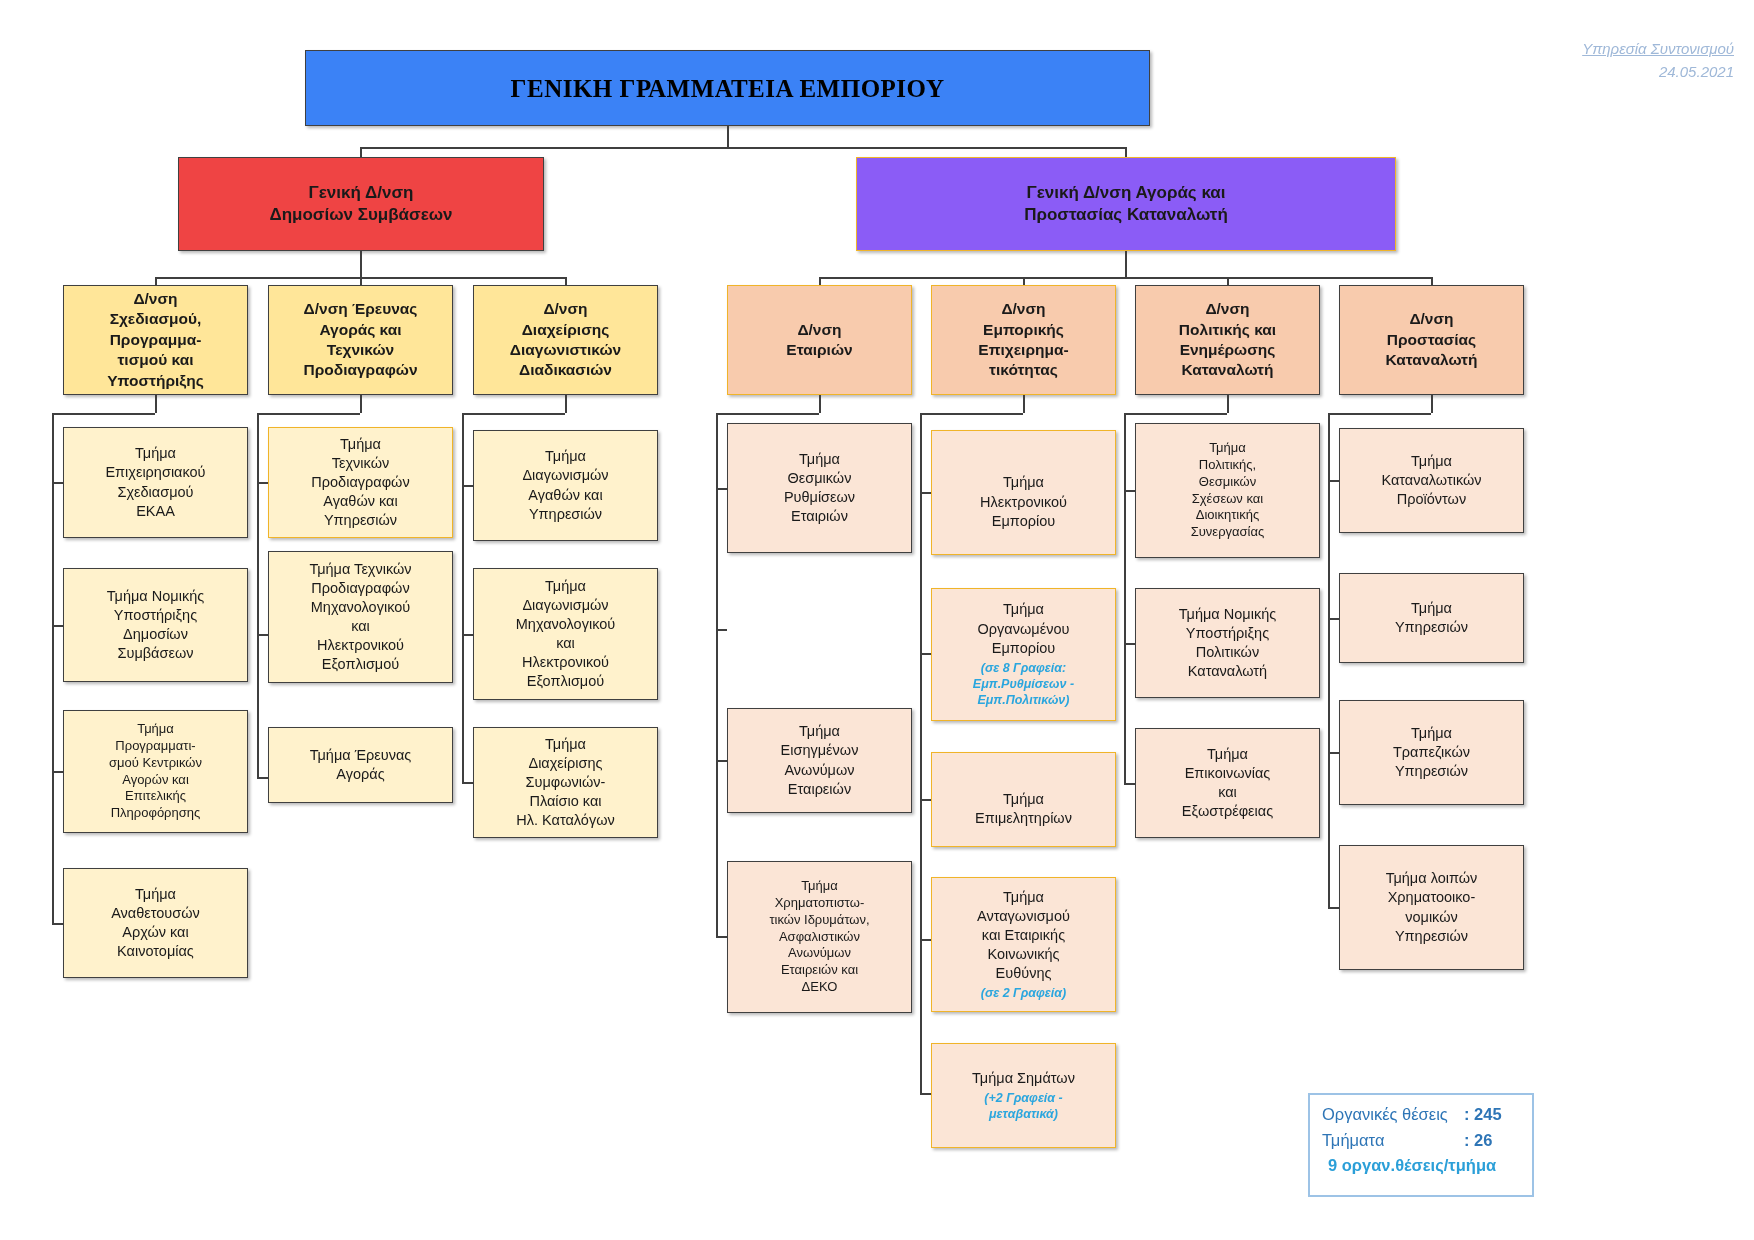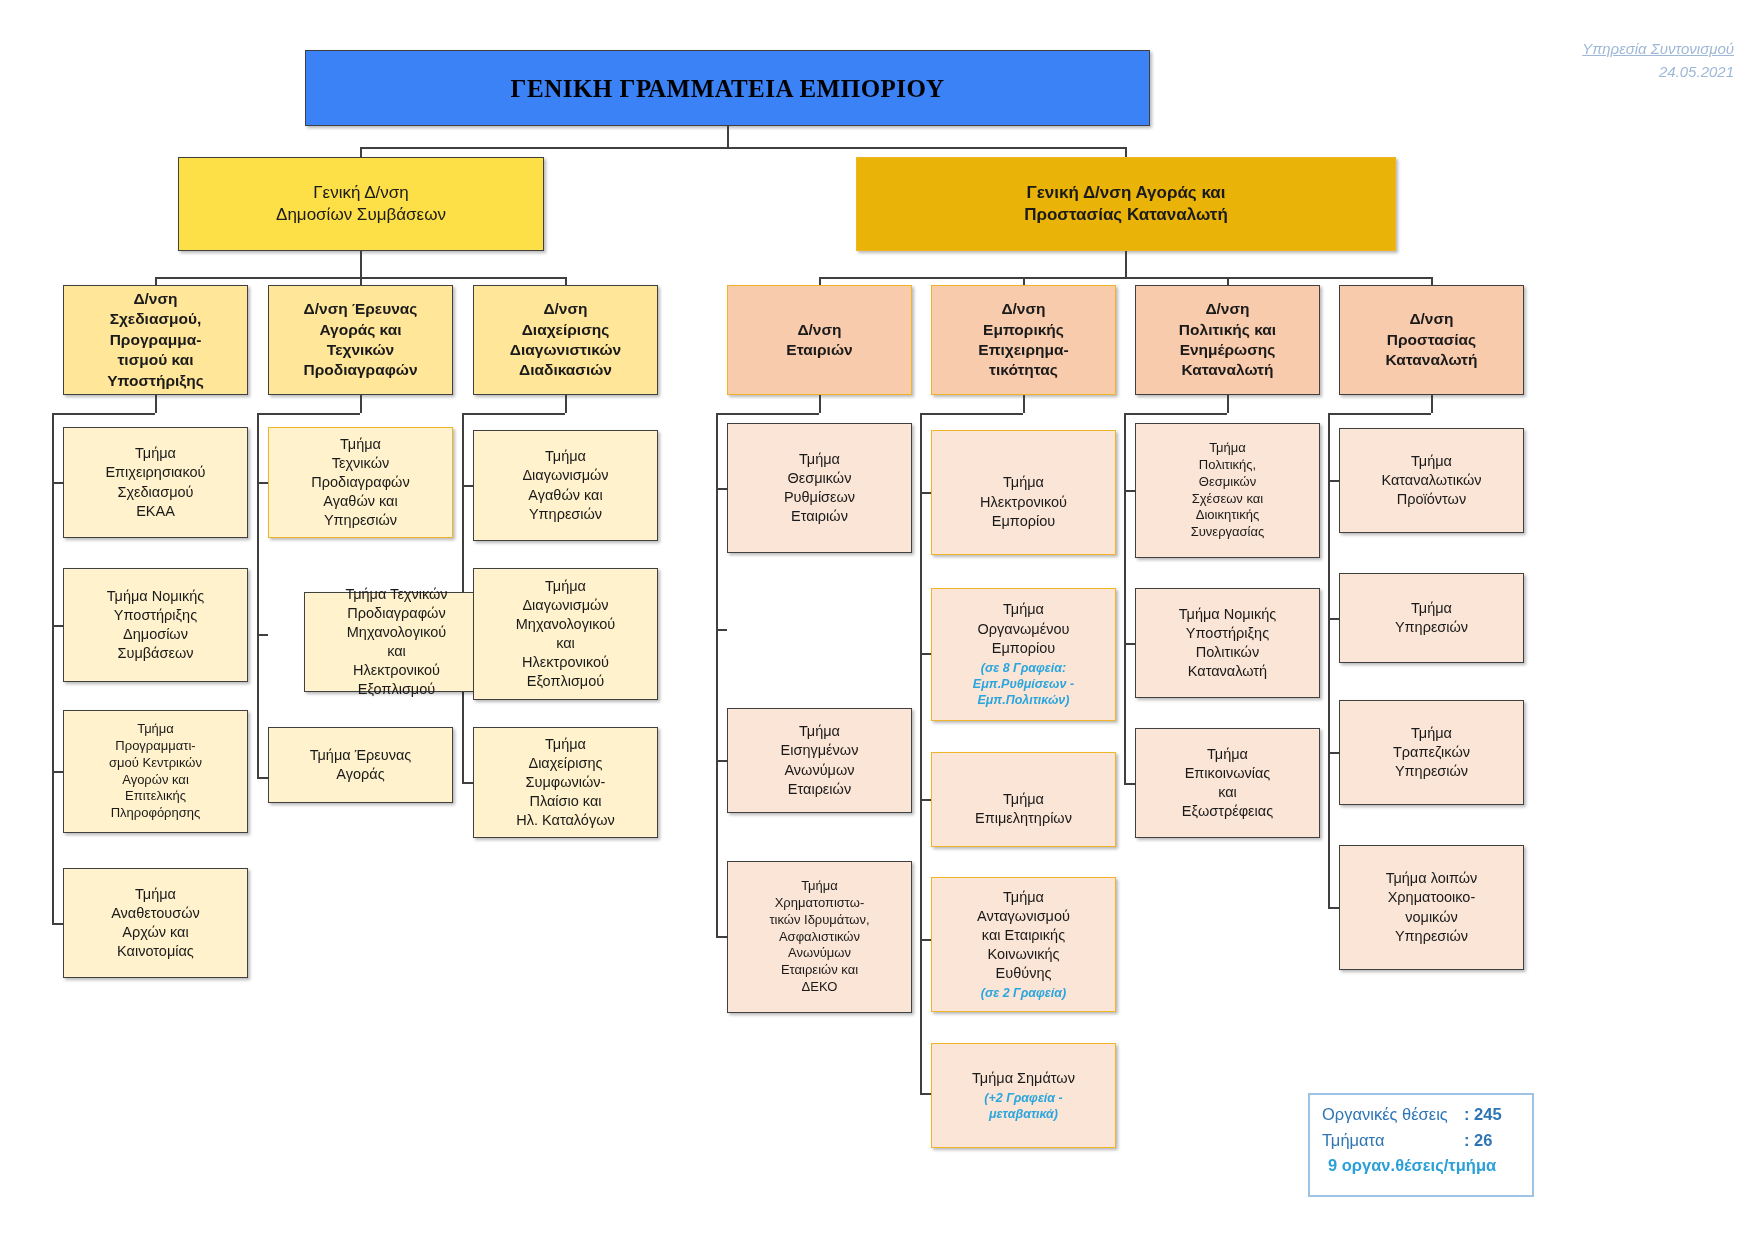--- a/index.html
+++ b/index.html
@@ -9,22 +9,22 @@
     font-family:"Liberation Sans", sans-serif;color:#1a1a1a;overflow:hidden;
   }
   .box{
     position:absolute;display:flex;align-items:center;justify-content:center;
     text-align:center;white-space:pre-line;line-height:1.32;
     border:1.5px solid #404040;box-shadow:2px 2px 3px rgba(0,0,0,0.28);
     padding:4px 6px;
   }
   .top-box{background:#3b82f6;font-family:"Liberation Serif", serif;
     font-weight:bold;font-size:25px;letter-spacing:.5px;color:#000;}
-  .gen-gold{background:#fde047;font-weight:normal;font-size:17px;}
-  .gen-orange{background:#eab308;border-color:#f0b429;font-weight:bold;font-size:17px;}
+  .gen-gold{background:#ef4444;font-weight:bold;font-size:17px;}
+  .gen-orange{background:#8b5cf6;border-color:#f0b429;font-weight:bold;font-size:17px;}
   .div-gold{background:#ffe699;font-weight:bold;font-size:15.5px;}
   .div-orange{background:#f8cbad;font-weight:bold;font-size:15.5px;}
   .dept-y{background:#fff2cc;font-size:14.5px;}
   .dept-o{background:#fbe5d6;font-size:14.5px;}
   .gold-border{border:1.5px solid #f0b429;}
   .small{font-size:13px;line-height:1.3;}
   .note{display:block;color:#2ba6de;font-style:italic;font-size:12.5px;
     font-weight:600;line-height:1.3;margin-top:2px;white-space:pre-line;}
   .conn{position:absolute;background:#3f3f3f;}
   .conn.v{width:2px;} .conn.h{height:2px;}
@@ -177,21 +177,21 @@
   <div class="box dept-y" style="left:63px;top:868px;width:185px;height:110px;">Τμήμα
 Αναθετουσών
 Αρχών και
 Καινοτομίας</div>
 
   <div class="box dept-y gold-border" style="left:268px;top:427px;width:185px;height:111px;">Τμήμα
 Τεχνικών
 Προδιαγραφών
 Αγαθών και
 Υπηρεσιών</div>
-  <div class="box dept-y" style="left:268px;top:592px;width:185px;height:100px;margin-left:36px;">Τμήμα Τεχνικών
+  <div class="box dept-y" style="left:268px;top:551px;width:185px;height:132px;">Τμήμα Τεχνικών
 Προδιαγραφών
 Μηχανολογικού
 και
 Ηλεκτρονικού
 Εξοπλισμού</div>
   <div class="box dept-y" style="left:268px;top:727px;width:185px;height:76px;">Τμήμα Έρευνας
 Αγοράς</div>
 
   <div class="box dept-y" style="left:473px;top:430px;width:185px;height:111px;">Τμήμα
 Διαγωνισμών

